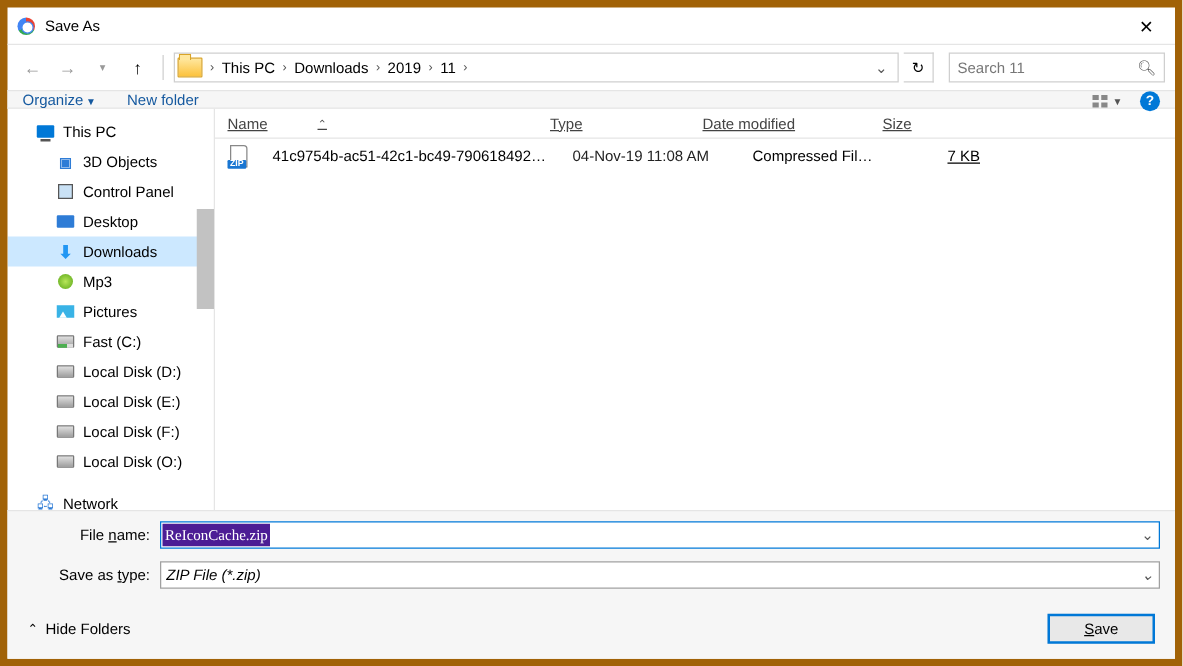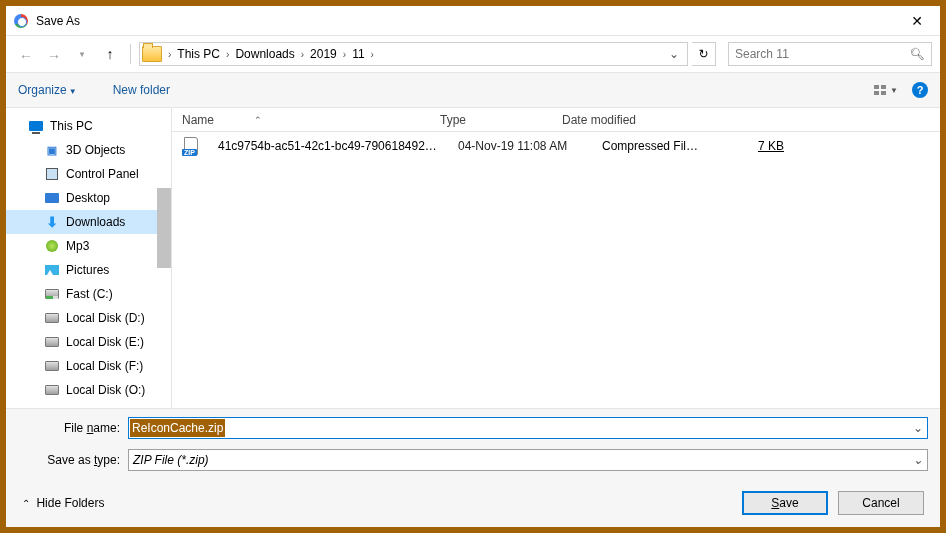--- a/index.html
+++ b/index.html
@@ -18,25 +18,25 @@
   .nav-btn.enabled{color:#000;}
   .nav-sep{width:1px;height:20px;background:#d0d0d0;margin:0 4px;}
   .folder-icon{width:20px;height:16px;background:linear-gradient(#ffe79e,#fcc23d);border:1px solid #d9a428;border-radius:1px;position:relative;margin-right:6px;}
   .folder-icon::before{content:"";position:absolute;top:-4px;left:0;width:8px;height:4px;background:#ffe79e;border:1px solid #d9a428;border-bottom:none;border-radius:1px 1px 0 0;}
   .breadcrumb{flex:1;height:24px;border:1px solid #cfcfcf;display:flex;align-items:center;padding:0 2px;background:#fff;}
   .breadcrumb .bc{padding:0 6px;line-height:22px;}
   .breadcrumb .sep{color:#555;font-size:10px;}
   .breadcrumb .end{flex:1;}
   .breadcrumb .drop{padding:0 6px;color:#555;}
   .refresh{width:24px;height:24px;border:1px solid #cfcfcf;border-left:none;display:flex;align-items:center;justify-content:center;}
-  .searchbox{width:204px;height:24px;border:1px solid #cfcfcf;margin-left:8px;display:flex;align-items:center;padding:0 6px;color:#777;}
+  .searchbox{width:173px;height:24px;border:1px solid #cfcfcf;margin-left:8px;display:flex;align-items:center;padding:0 6px;color:#777;}
   .searchbox .ph{flex:1;}
   .searchbox .sicon{color:#555;}
   
-  .toolbar{height:36px;background:#f6f6f6;border-top:1px solid #e5e5e5;border-bottom:1px solid #e5e5e5;display:flex;align-items:center;padding:0 12px;gap:36px;}
+  .toolbar{height:15px;background:#f6f6f6;border-top:1px solid #e5e5e5;border-bottom:1px solid #e5e5e5;display:flex;align-items:flex-start;padding:0 12px;gap:25px;}
   .toolbar .link{color:#15599f;cursor:default;}
   .toolbar .link .tri{font-size:8px;margin-left:2px;}
   .toolbar .right{margin-left:auto;display:flex;align-items:center;gap:14px;}
   .viewbtn{display:flex;align-items:center;gap:4px;color:#555;}
   .viewbtn .grid{display:inline-block;width:12px;height:10px;background:linear-gradient(#888,#888) 0 0/5px 4px no-repeat,linear-gradient(#888,#888) 7px 0/5px 4px no-repeat,linear-gradient(#888,#888) 0 6px/5px 4px no-repeat,linear-gradient(#888,#888) 7px 6px/5px 4px no-repeat;}
   .help{width:16px;height:16px;border-radius:50%;background:#0078d7;color:#fff;display:flex;align-items:center;justify-content:center;font-size:11px;font-weight:bold;}
   
   .main{flex:1;display:flex;min-height:0;}
   .tree{width:166px;border-right:1px solid #e5e5e5;overflow-y:auto;padding-top:6px;position:relative;}
   .tree::after{content:"";position:absolute;right:0;top:0;width:16px;height:100%;}
@@ -53,21 +53,21 @@
   .ico-dl{color:#2196f3;font-size:14px;font-weight:bold;}
   .ico-mp3{width:12px;height:12px;border-radius:50%;background:radial-gradient(#b7e65a,#5aa617);}
   .ico-pic{width:14px;height:10px;background:#39b3e6;position:relative;}
   .ico-pic::after{content:"";position:absolute;bottom:0;left:2px;width:0;height:0;border-left:3px solid transparent;border-right:3px solid transparent;border-bottom:5px solid #fff;}
   .ico-disk{width:14px;height:10px;background:linear-gradient(#e0e0e0,#a0a0a0);border:1px solid #777;border-radius:1px;position:relative;}
   .ico-disk.c::after{content:"";position:absolute;bottom:-1px;left:0;width:100%;height:3px;background:linear-gradient(90deg,#4caf50 60%,#ddd 60%);}
   .ico-net{color:#2e7cd6;font-size:12px;}
   
   .filelist{flex:1;display:flex;flex-direction:column;}
   .cols{height:24px;border-bottom:1px solid #e5e5e5;display:flex;align-items:center;color:#444;font-size:12px;}
-  .col{padding:0 10px;border-right:1px solid transparent;height:100%;display:flex;align-items:center;}
+  .col{padding:0 10px;border-right:1px solid transparent;height:100%;display:flex;align-items:center;text-decoration:underline;}
   .col.sort::after{content:"⌃";font-size:9px;color:#555;margin-left:40px;}
   .c-name{width:258px;}
   .c-date{width:144px;}
   .c-type{width:122px;}
   .c-size{width:100px;justify-content:flex-start;}
   .rows{flex:1;}
   .row{height:28px;display:flex;align-items:center;padding-left:10px;}
   .row .ficon{width:18px;height:18px;margin-right:8px;position:relative;}
   .row .ficon .doc{width:14px;height:18px;background:#fff;border:1px solid #888;border-radius:0 3px 0 0;position:absolute;top:0;left:2px;}
   .row .ficon .zip{position:absolute;bottom:-1px;left:0;background:#1976d2;color:#fff;font-size:7px;font-weight:bold;padding:0 2px;border-radius:1px;}
@@ -75,21 +75,21 @@
   .cell.name{width:240px;}
   .cell.date{width:144px;color:#222;}
   .cell.type{width:122px;}
   .cell.size{width:100px;text-align:right;padding-right:30px;text-decoration:underline;}
   
   .bottom{border-top:1px solid #e5e5e5;background:#f6f6f6;}
   .frow{display:flex;align-items:center;height:26px;margin:6px 12px;}
   .flabel{width:110px;text-align:right;padding-right:8px;}
   .finput{flex:1;height:22px;border:1px solid #0078d7;background:#fff;display:flex;align-items:center;}
   .finput.combo{border-color:#a0a0a0;font-style:italic;}
-  .finput .sel{background:#a16207;color:#fff;padding:0 2px;line-height:18px;margin:1px;}
+  .finput .sel{background:#4c1d95;color:#fff;padding:0 2px;line-height:18px;margin:1px;font-family:Liberation Serif, serif;}
   .finput .plain{padding:0 4px;}
   .finput .dd{margin-left:auto;width:18px;text-align:center;color:#555;}
   .actions{display:flex;align-items:center;height:48px;padding:0 16px;}
   .hide{display:flex;align-items:center;gap:6px;}
   .hide .chev{font-size:10px;}
   .btns{margin-left:auto;display:flex;gap:10px;}
   .btn{min-width:86px;height:24px;border:1px solid #a0a0a0;background:#e8e8e8;display:flex;align-items:center;justify-content:center;font-size:12px;}
   .btn.primary{border:2px solid #0078d7;background:#e8e8e8;}
   .u{text-decoration:underline;}
 </style>
@@ -220,20 +220,21 @@
           <span>Network</span>
         </div>
       <div class="tree-scroll"></div>
     </div>
 
     <div class="filelist">
       <div class="cols">
         <div class="col c-name sort">Name</div>
         <div class="col c-type">Type</div>
         <div class="col c-date">Date modified</div>
+        <div class="col c-size">Size</div>
       </div>
       <div class="rows">
         <div class="row">
           <span class="ficon">
               <span class="doc"></span>
               <span class="zip">ZIP</span>
             </span>
           <span class="cell name">41c9754b-ac51-42c1-bc49-790618492dc3...</span>
           <span class="cell date">04-Nov-19 11:08 AM</span>
           <span class="cell type">Compressed File (...</span>
@@ -261,18 +262,17 @@
     <div class="actions">
       <span class="hide">
           <span class="chev">⌃</span>
           <span>Hide Folders</span>
         </span>
       <div class="btns">
         <div class="btn primary">
             <span class="u">S</span>
             <span>ave</span>
           </div>
-        <div class="btn">Cancel</div>
       </div>
     </div>
   </div>
 
 </div>
 
 </body></html>

